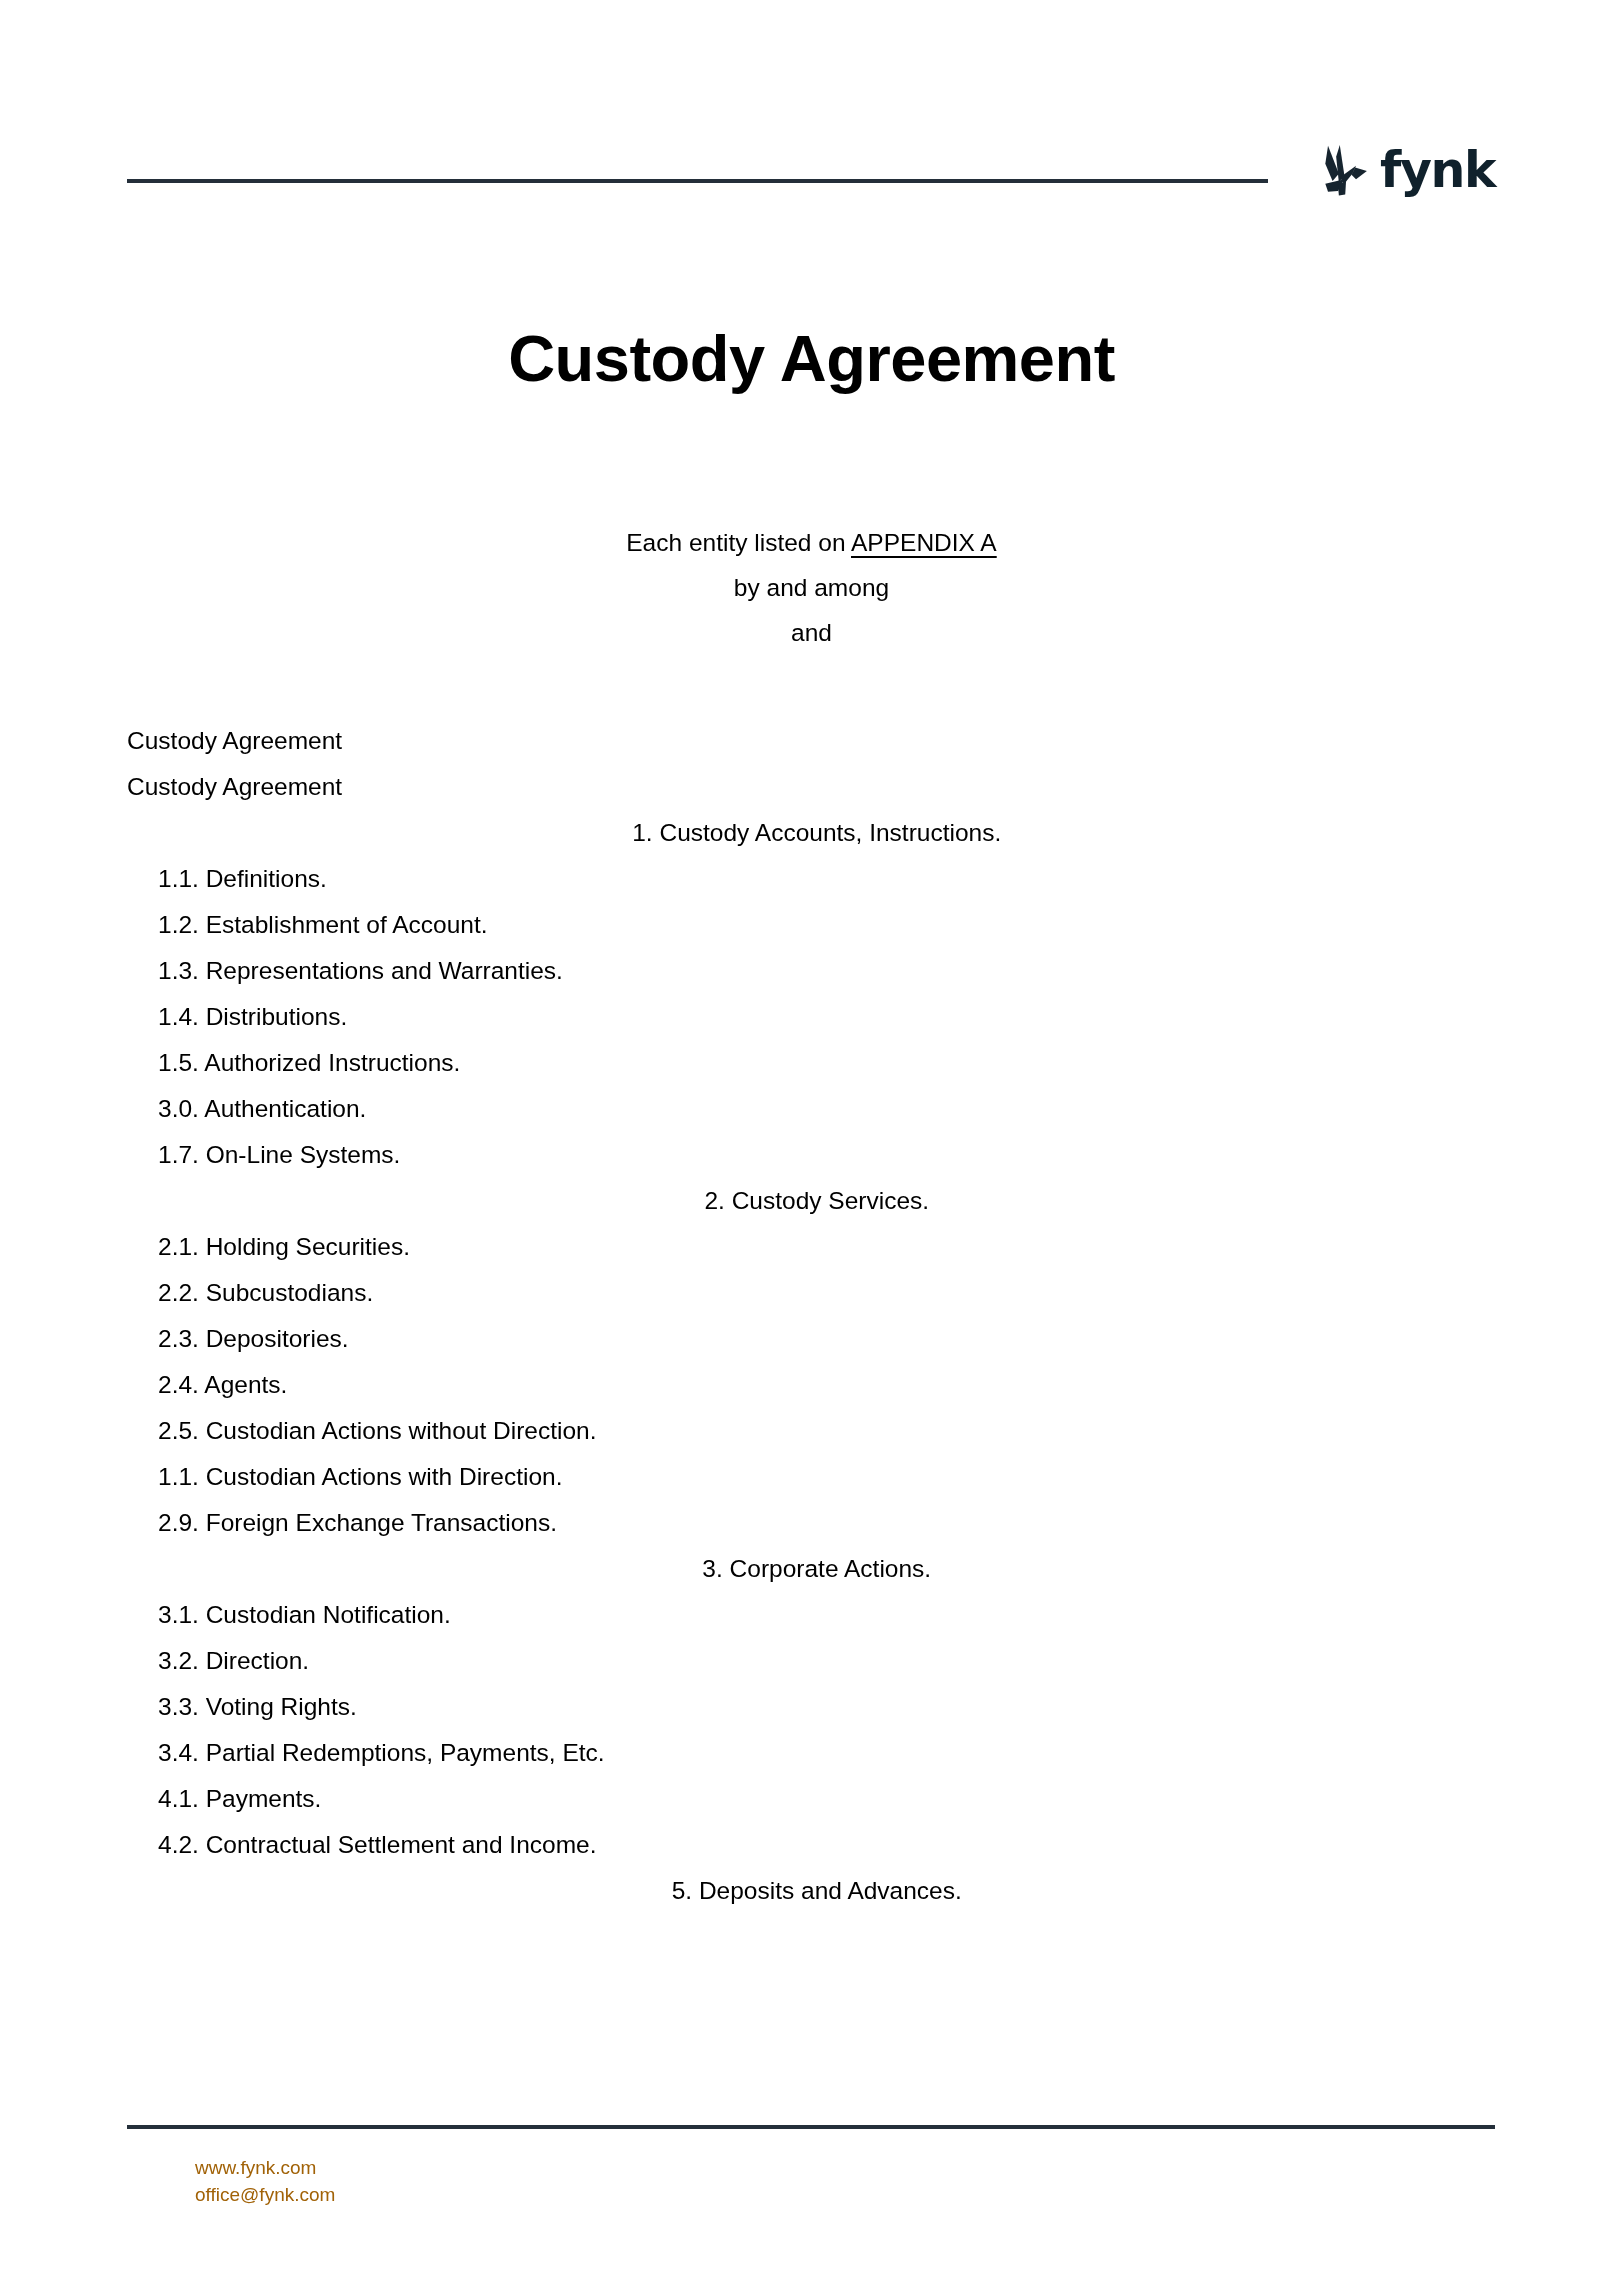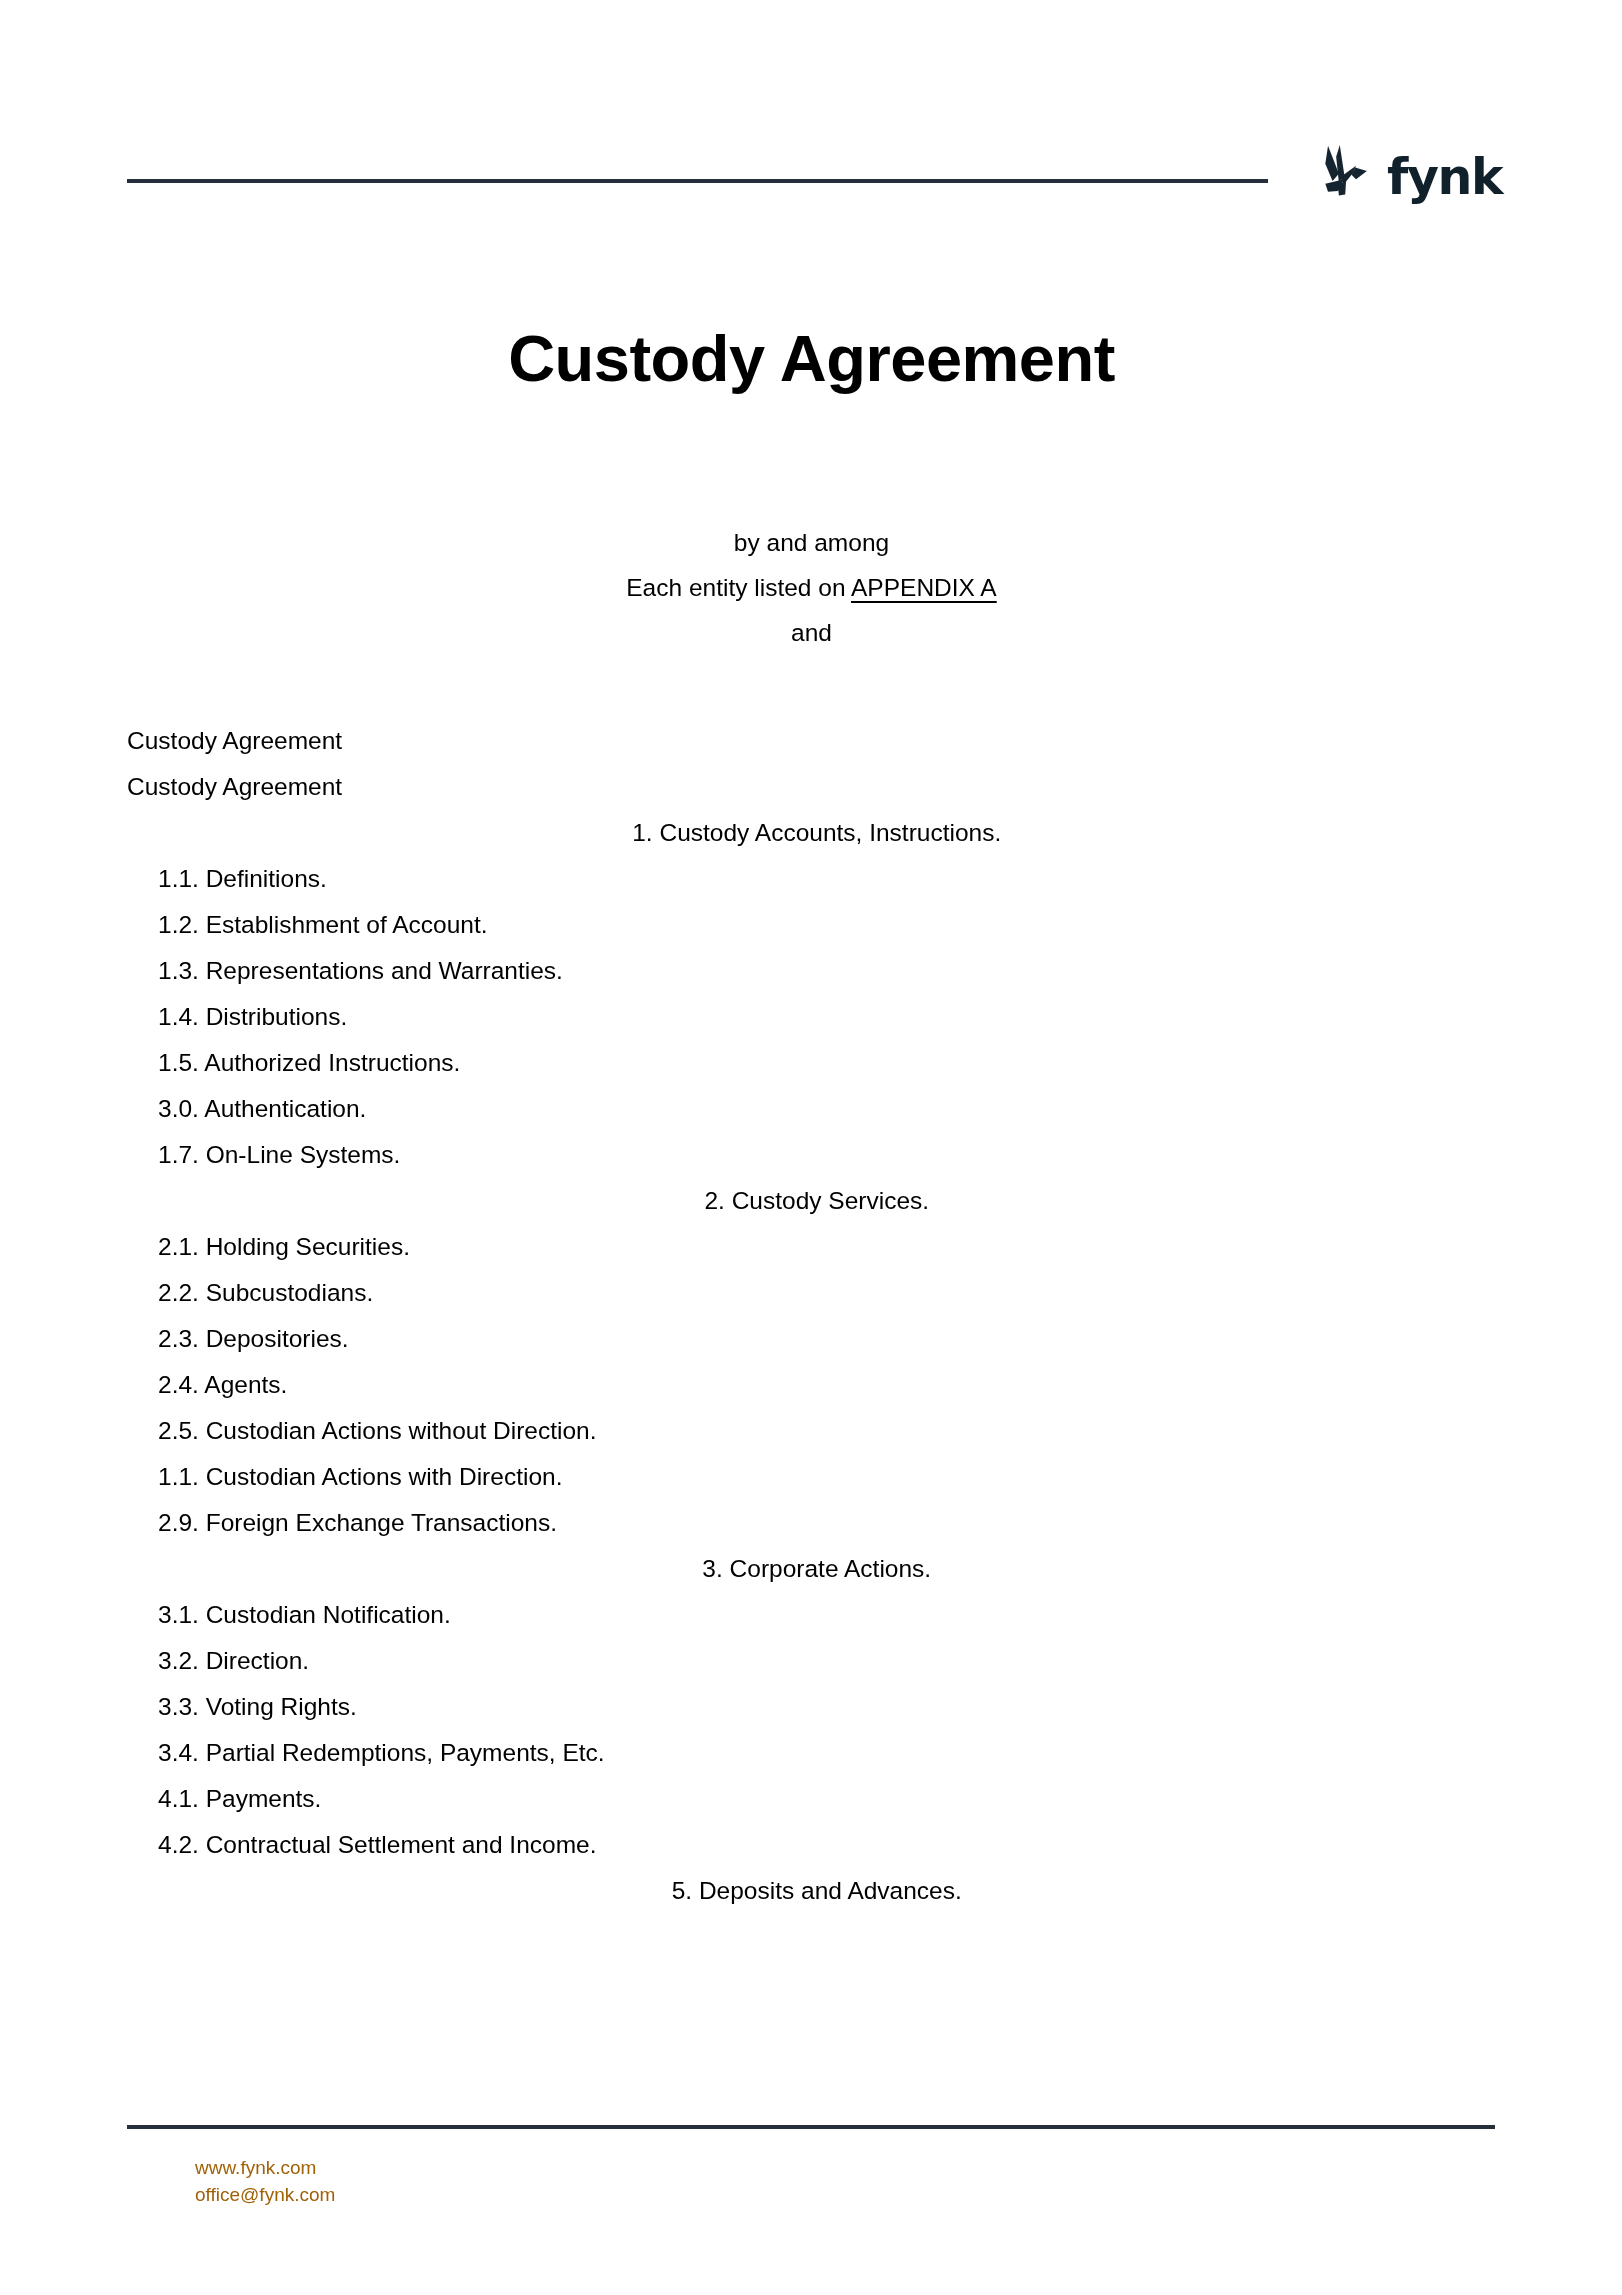--- a/index.html
+++ b/index.html
@@ -34,22 +34,22 @@
     top: 179px;
     width: 1141px;
     height: 3.6px;
     background: #242f3a;
   }
   .logo {
     position: absolute;
     left: 1316px;
     top: 144px;
     display: flex;
-    align-items: flex-end;
-    gap: 9px;
+    align-items: flex-start;
+    gap: 2px;
   }
   .logo-mark {
     width: 62px;
     height: 56px;
     display: block;
   }
   .logo-word {
     font-family: "DejaVu Sans", sans-serif;
     font-size: 49px;
     font-weight: 700;
@@ -151,22 +151,22 @@
         <polygon points="10,44 31,39 24,52 13,53" fill="#16242f"></polygon>
         <polygon points="24,46 33,40 32,56 25,57" fill="#16242f"></polygon>
       </svg>
       <span class="logo-word">fynk</span>
     </div>
   </div>
 
   <div class="doc-title">Custody Agreement</div>
 
   <div class="parties">
+    <div class="line"><span>Each entity listed on </span><span class="appendix-ref">APPENDIX A</span></div>
     <div class="line">by and among</div>
-    <div class="line"><span>Each entity listed on </span><span class="appendix-ref">APPENDIX A</span></div>
     <div class="line">and</div>
   </div>
 
   <div class="toc">
     <div class="toc-item lvl0">Custody Agreement</div>
     <div class="toc-item lvl0">Custody Agreement</div>
     <div class="toc-item lvl1">1. Custody Accounts, Instructions.</div>
     <div class="toc-item lvl2">1.1. Definitions.</div>
     <div class="toc-item lvl2">1.2. Establishment of Account.</div>
     <div class="toc-item lvl2">1.3. Representations and Warranties.</div>

